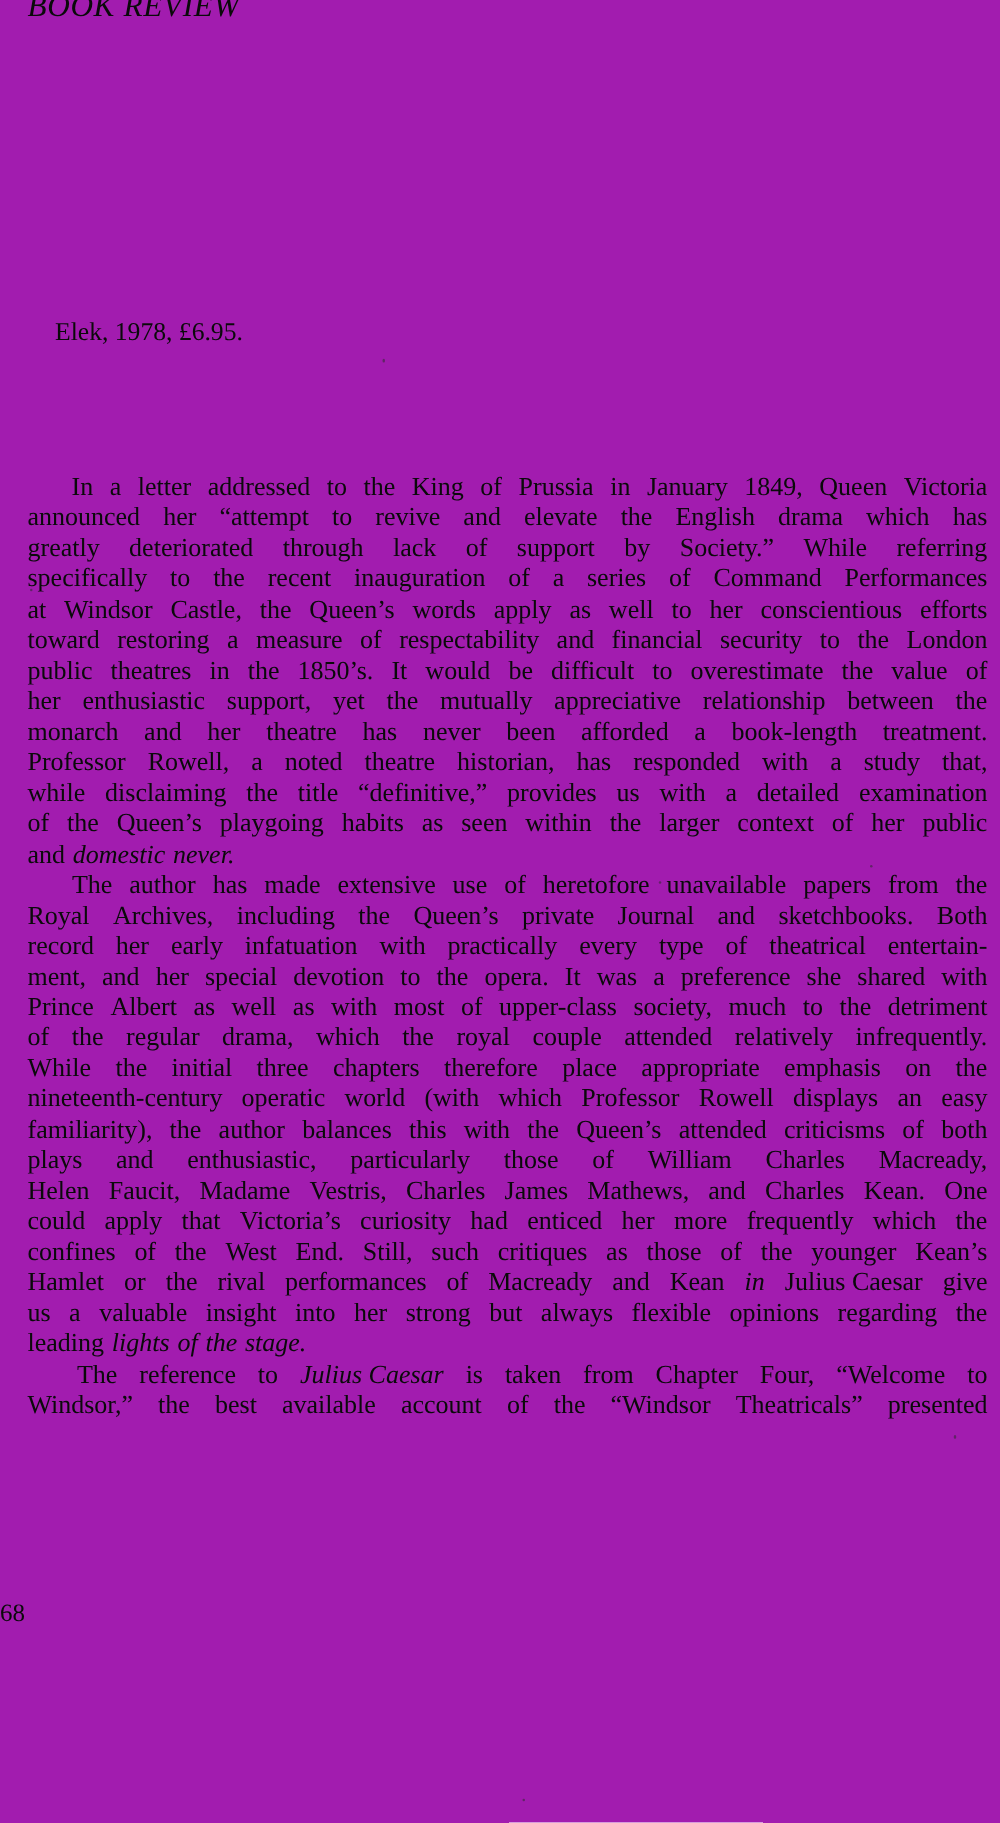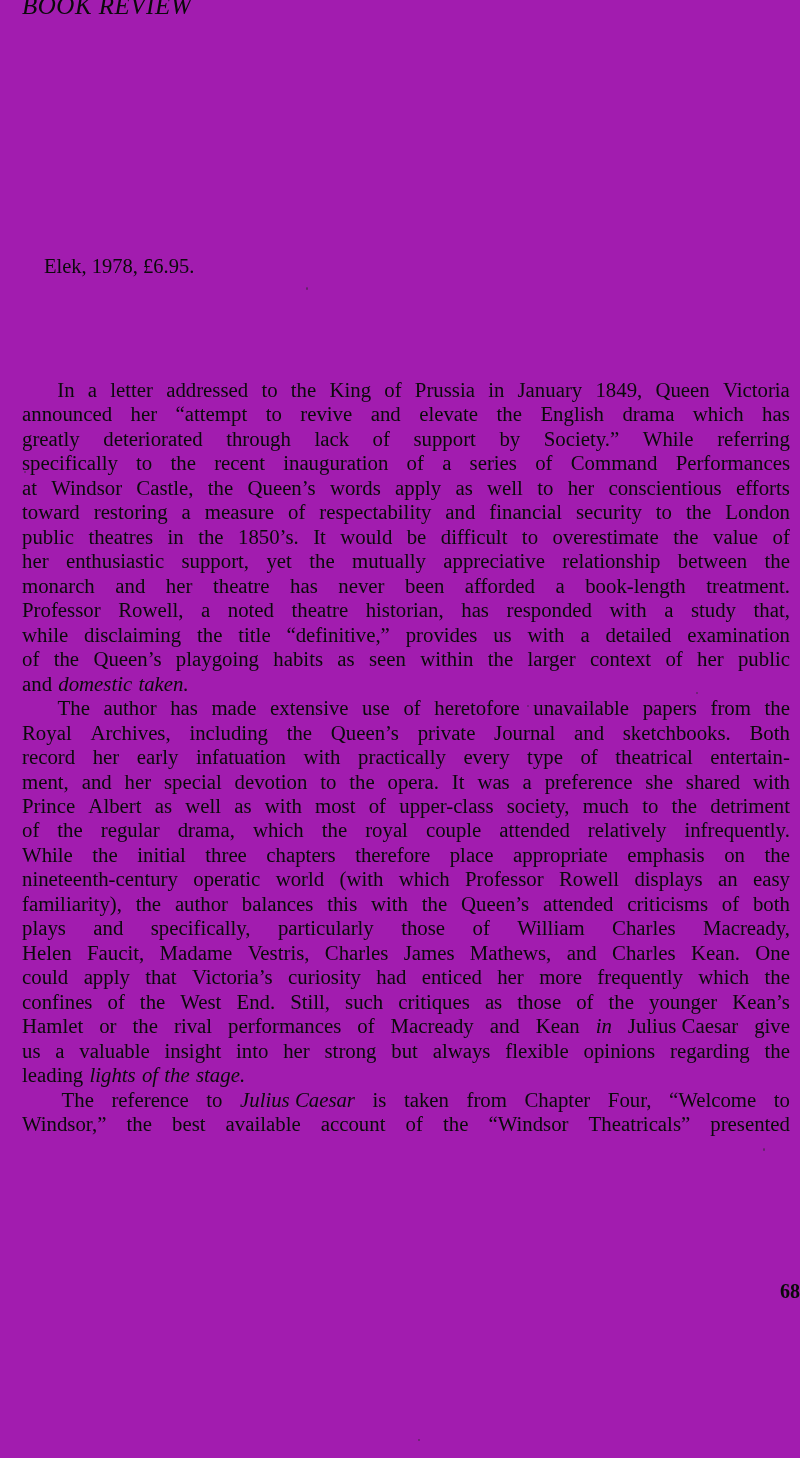--- a/index.html
+++ b/index.html
@@ -89,23 +89,22 @@
   }
   .ital {
     font-style: italic;
   }
   
   .folio {
     position: absolute;
     left: 0;
     top: 1280px;
     width: 800px;
-    text-align: right;
+    text-align: left;
     font-size: 20px;
-    font-weight: bold;
   }
   
   .speck {
     position: absolute;
     background: #2b2b2b;
     border-radius: 50%;
     opacity: 0.55;
   }
 </style>
 </head>
@@ -126,33 +125,33 @@
         <div class="line justify"><span class="w">greatly</span><span class="w">deteriorated</span><span class="w">through</span><span class="w">lack</span><span class="w">of</span><span class="w">support</span><span class="w">by</span><span class="w">Society.”</span><span class="w">While</span><span class="w">referring</span></div>
         <div class="line justify"><span class="w">specifically</span><span class="w">to</span><span class="w">the</span><span class="w">recent</span><span class="w">inauguration</span><span class="w">of</span><span class="w">a</span><span class="w">series</span><span class="w">of</span><span class="w">Command</span><span class="w">Performances</span></div>
         <div class="line justify"><span class="w">at</span><span class="w">Windsor</span><span class="w">Castle,</span><span class="w">the</span><span class="w">Queen’s</span><span class="w">words</span><span class="w">apply</span><span class="w">as</span><span class="w">well</span><span class="w">to</span><span class="w">her</span><span class="w">conscientious</span><span class="w">efforts</span></div>
         <div class="line justify"><span class="w">toward</span><span class="w">restoring</span><span class="w">a</span><span class="w">measure</span><span class="w">of</span><span class="w">respectability</span><span class="w">and</span><span class="w">financial</span><span class="w">security</span><span class="w">to</span><span class="w">the</span><span class="w">London</span></div>
         <div class="line justify"><span class="w">public</span><span class="w">theatres</span><span class="w">in</span><span class="w">the</span><span class="w">1850’s.</span><span class="w">It</span><span class="w">would</span><span class="w">be</span><span class="w">difficult</span><span class="w">to</span><span class="w">overestimate</span><span class="w">the</span><span class="w">value</span><span class="w">of</span></div>
         <div class="line justify"><span class="w">her</span><span class="w">enthusiastic</span><span class="w">support,</span><span class="w">yet</span><span class="w">the</span><span class="w">mutually</span><span class="w">appreciative</span><span class="w">relationship</span><span class="w">between</span><span class="w">the</span></div>
         <div class="line justify"><span class="w">monarch</span><span class="w">and</span><span class="w">her</span><span class="w">theatre</span><span class="w">has</span><span class="w">never</span><span class="w">been</span><span class="w">afforded</span><span class="w">a</span><span class="w">book-length</span><span class="w">treatment.</span></div>
         <div class="line justify"><span class="w">Professor</span><span class="w">Rowell,</span><span class="w">a</span><span class="w">noted</span><span class="w">theatre</span><span class="w">historian,</span><span class="w">has</span><span class="w">responded</span><span class="w">with</span><span class="w">a</span><span class="w">study</span><span class="w">that,</span></div>
         <div class="line justify"><span class="w">while</span><span class="w">disclaiming</span><span class="w">the</span><span class="w">title</span><span class="w">“definitive,”</span><span class="w">provides</span><span class="w">us</span><span class="w">with</span><span class="w">a</span><span class="w">detailed</span><span class="w">examination</span></div>
         <div class="line justify"><span class="w">of</span><span class="w">the</span><span class="w">Queen’s</span><span class="w">playgoing</span><span class="w">habits</span><span class="w">as</span><span class="w">seen</span><span class="w">within</span><span class="w">the</span><span class="w">larger</span><span class="w">context</span><span class="w">of</span><span class="w">her</span><span class="w">public</span></div>
-        <div class="line ragged"><span class="w">and</span><span class="w">domestic</span><span class="w">taken.</span></div>
+        <div class="line ragged"><span class="w">and</span><span class="w">domestic</span><span class="w">never.</span></div>
       </div>
       <div class="para">
         <div class="line justify"><span class="indent-first"></span><span class="w">The</span><span class="w">author</span><span class="w">has</span><span class="w">made</span><span class="w">extensive</span><span class="w">use</span><span class="w">of</span><span class="w">heretofore</span><span class="w">unavailable</span><span class="w">papers</span><span class="w">from</span><span class="w">the</span></div>
         <div class="line justify"><span class="w">Royal</span><span class="w">Archives,</span><span class="w">including</span><span class="w">the</span><span class="w">Queen’s</span><span class="w">private</span><span class="w">Journal</span><span class="w">and</span><span class="w">sketchbooks.</span><span class="w">Both</span></div>
         <div class="line justify"><span class="w">record</span><span class="w">her</span><span class="w">early</span><span class="w">infatuation</span><span class="w">with</span><span class="w">practically</span><span class="w">every</span><span class="w">type</span><span class="w">of</span><span class="w">theatrical</span><span class="w">entertain-</span></div>
         <div class="line justify"><span class="w">ment,</span><span class="w">and</span><span class="w">her</span><span class="w">special</span><span class="w">devotion</span><span class="w">to</span><span class="w">the</span><span class="w">opera.</span><span class="w">It</span><span class="w">was</span><span class="w">a</span><span class="w">preference</span><span class="w">she</span><span class="w">shared</span><span class="w">with</span></div>
         <div class="line justify"><span class="w">Prince</span><span class="w">Albert</span><span class="w">as</span><span class="w">well</span><span class="w">as</span><span class="w">with</span><span class="w">most</span><span class="w">of</span><span class="w">upper-class</span><span class="w">society,</span><span class="w">much</span><span class="w">to</span><span class="w">the</span><span class="w">detriment</span></div>
         <div class="line justify"><span class="w">of</span><span class="w">the</span><span class="w">regular</span><span class="w">drama,</span><span class="w">which</span><span class="w">the</span><span class="w">royal</span><span class="w">couple</span><span class="w">attended</span><span class="w">relatively</span><span class="w">infrequently.</span></div>
         <div class="line justify"><span class="w">While</span><span class="w">the</span><span class="w">initial</span><span class="w">three</span><span class="w">chapters</span><span class="w">therefore</span><span class="w">place</span><span class="w">appropriate</span><span class="w">emphasis</span><span class="w">on</span><span class="w">the</span></div>
         <div class="line justify"><span class="w">nineteenth-century</span><span class="w">operatic</span><span class="w">world</span><span class="w">(with</span><span class="w">which</span><span class="w">Professor</span><span class="w">Rowell</span><span class="w">displays</span><span class="w">an</span><span class="w">easy</span></div>
         <div class="line justify"><span class="w">familiarity),</span><span class="w">the</span><span class="w">author</span><span class="w">balances</span><span class="w">this</span><span class="w">with</span><span class="w">the</span><span class="w">Queen’s</span><span class="w">attended</span><span class="w">criticisms</span><span class="w">of</span><span class="w">both</span></div>
-        <div class="line justify"><span class="w">plays</span><span class="w">and</span><span class="w">specifically,</span><span class="w">particularly</span><span class="w">those</span><span class="w">of</span><span class="w">William</span><span class="w">Charles</span><span class="w">Macready,</span></div>
+        <div class="line justify"><span class="w">plays</span><span class="w">and</span><span class="w">enthusiastic,</span><span class="w">particularly</span><span class="w">those</span><span class="w">of</span><span class="w">William</span><span class="w">Charles</span><span class="w">Macready,</span></div>
         <div class="line justify"><span class="w">Helen</span><span class="w">Faucit,</span><span class="w">Madame</span><span class="w">Vestris,</span><span class="w">Charles</span><span class="w">James</span><span class="w">Mathews,</span><span class="w">and</span><span class="w">Charles</span><span class="w">Kean.</span><span class="w">One</span></div>
         <div class="line justify"><span class="w">could</span><span class="w">apply</span><span class="w">that</span><span class="w">Victoria’s</span><span class="w">curiosity</span><span class="w">had</span><span class="w">enticed</span><span class="w">her</span><span class="w">more</span><span class="w">frequently</span><span class="w">which</span><span class="w">the</span></div>
         <div class="line justify"><span class="w">confines</span><span class="w">of</span><span class="w">the</span><span class="w">West</span><span class="w">End.</span><span class="w">Still,</span><span class="w">such</span><span class="w">critiques</span><span class="w">as</span><span class="w">those</span><span class="w">of</span><span class="w">the</span><span class="w">younger</span><span class="w">Kean’s</span></div>
         <div class="line justify"><span class="w">Hamlet</span><span class="w">or</span><span class="w">the</span><span class="w">rival</span><span class="w">performances</span><span class="w">of</span><span class="w">Macready</span><span class="w">and</span><span class="w">Kean</span><span class="w ital">in</span><span class="w">Julius Caesar</span><span class="w">give</span></div>
         <div class="line justify"><span class="w">us</span><span class="w">a</span><span class="w">valuable</span><span class="w">insight</span><span class="w">into</span><span class="w">her</span><span class="w">strong</span><span class="w">but</span><span class="w">always</span><span class="w">flexible</span><span class="w">opinions</span><span class="w">regarding</span><span class="w">the</span></div>
         <div class="line ragged"><span class="w">leading</span><span class="w">lights</span><span class="w">of</span><span class="w">the</span><span class="w">stage.</span></div>
       </div>
       <div class="para">
         <div class="line justify"><span class="indent-first"></span><span class="w">The</span><span class="w">reference</span><span class="w">to</span><span class="w ital">Julius Caesar</span><span class="w">is</span><span class="w">taken</span><span class="w">from</span><span class="w">Chapter</span><span class="w">Four,</span><span class="w">“Welcome</span><span class="w">to</span></div>
         <div class="line justify"><span class="w">Windsor,”</span><span class="w">the</span><span class="w">best</span><span class="w">available</span><span class="w">account</span><span class="w">of</span><span class="w">the</span><span class="w">“Windsor</span><span class="w">Theatricals”</span><span class="w">presented</span></div>

